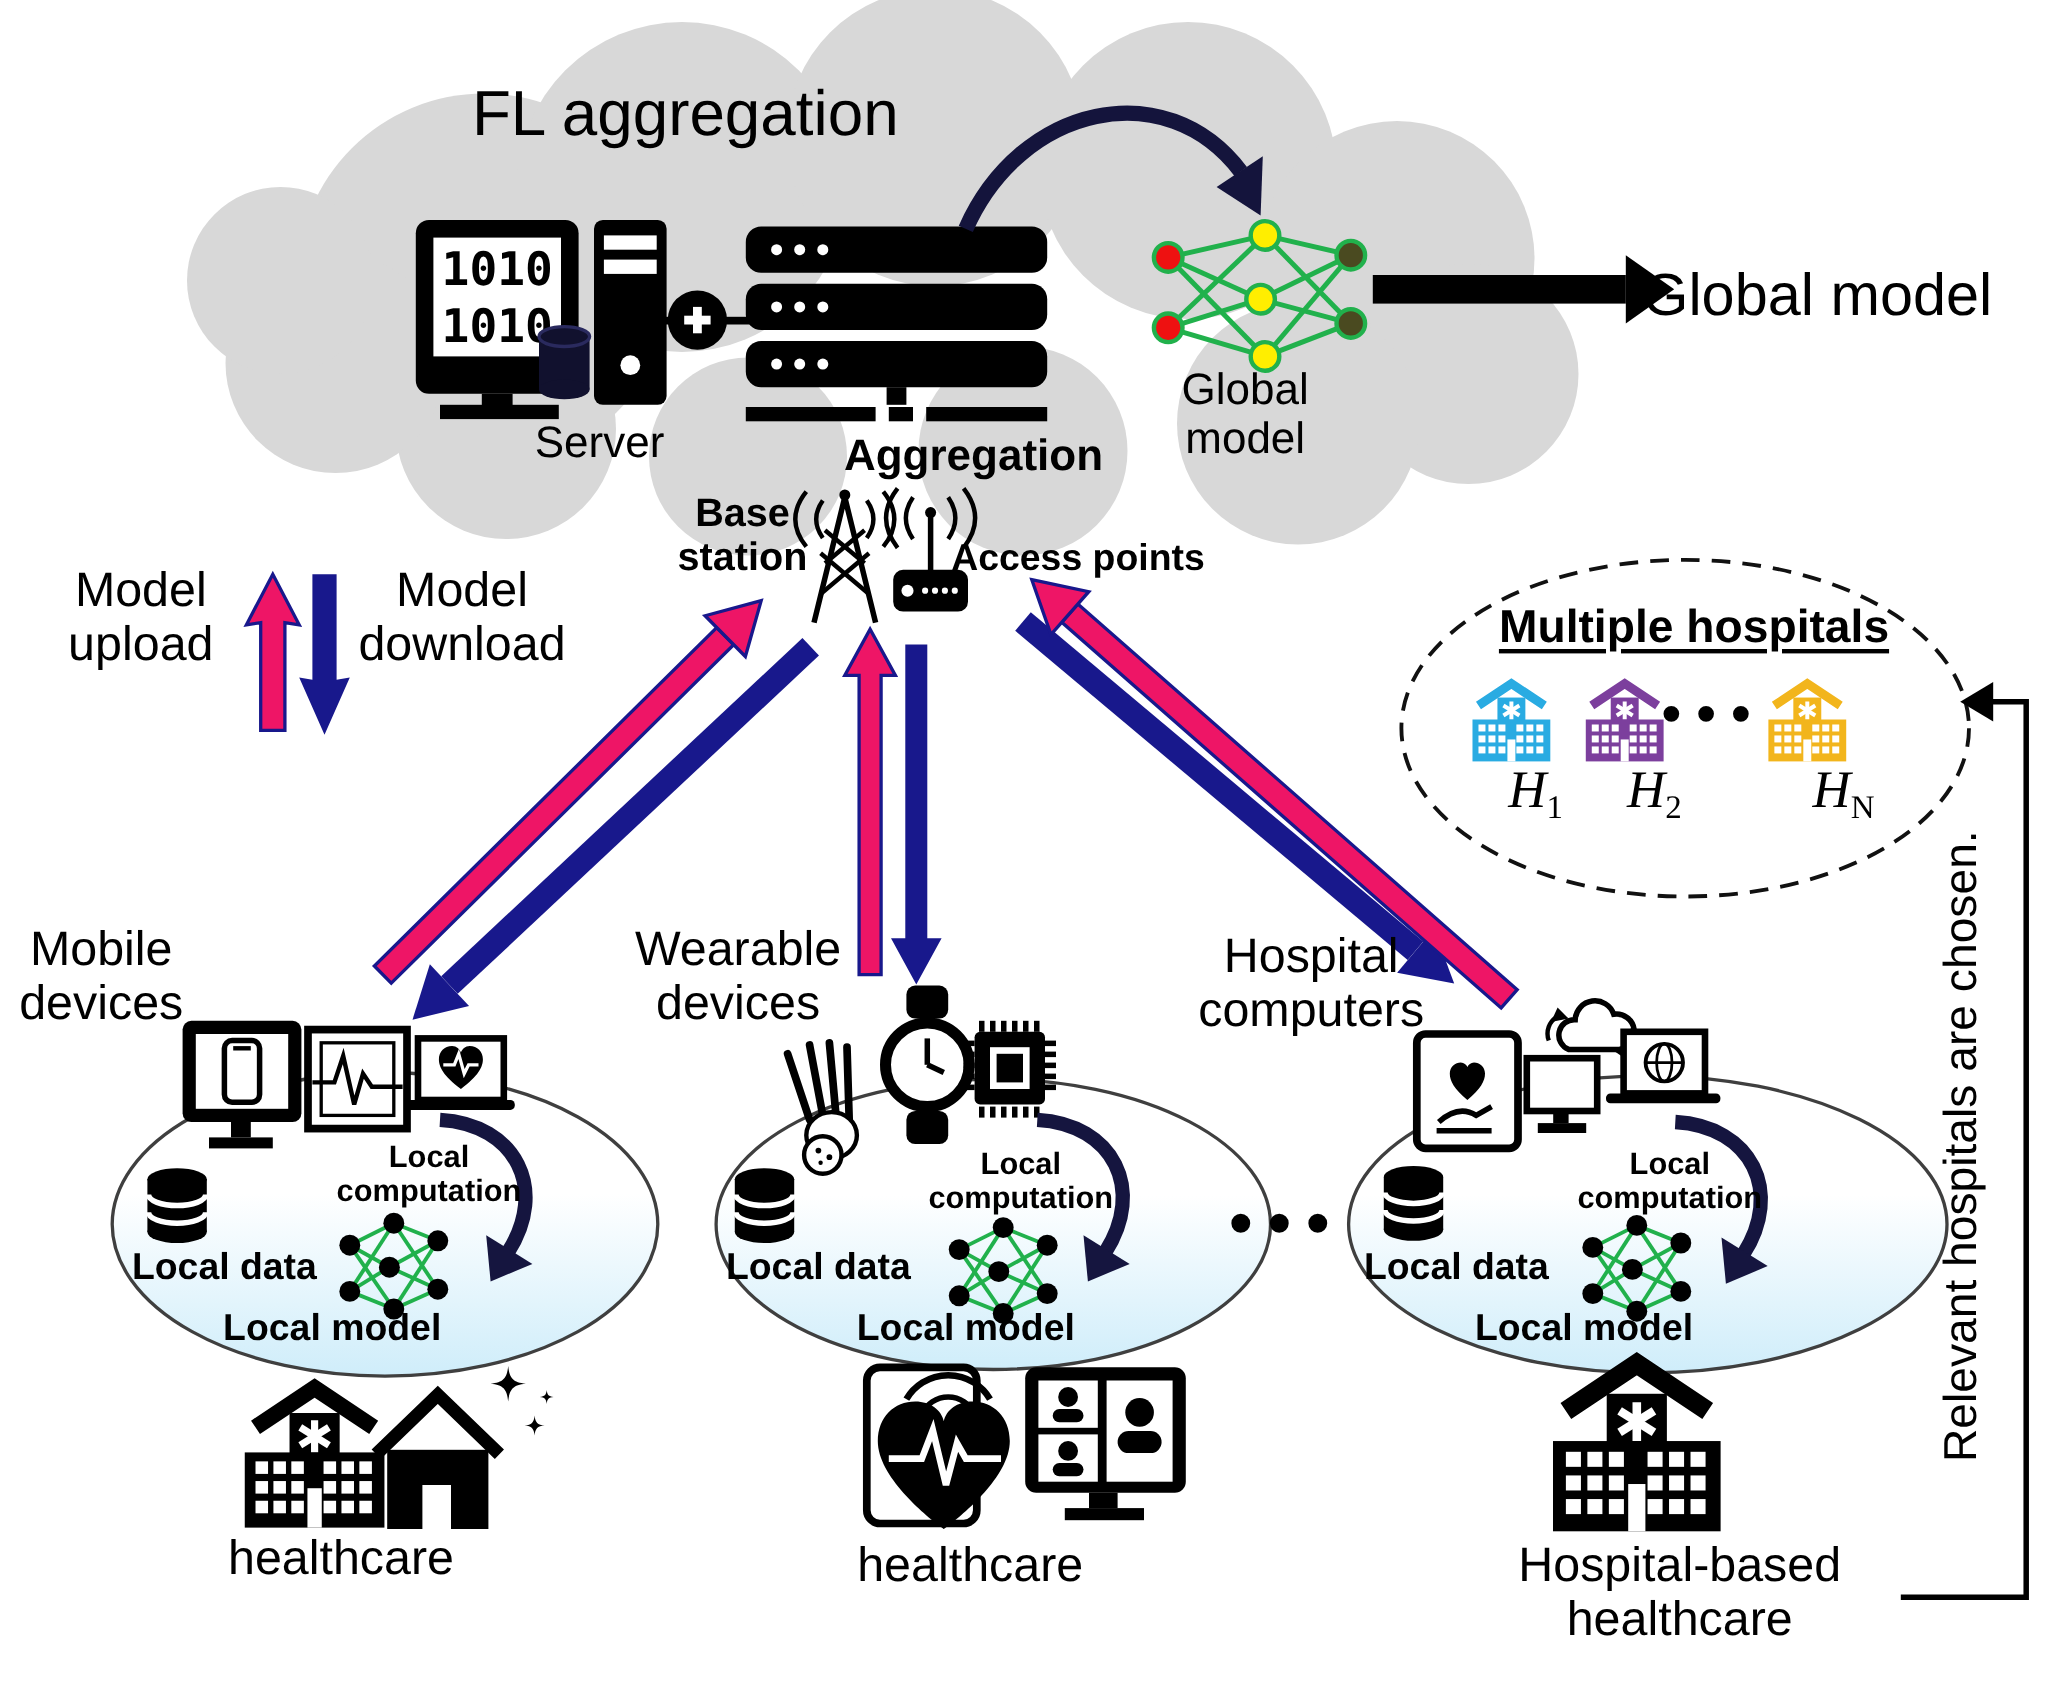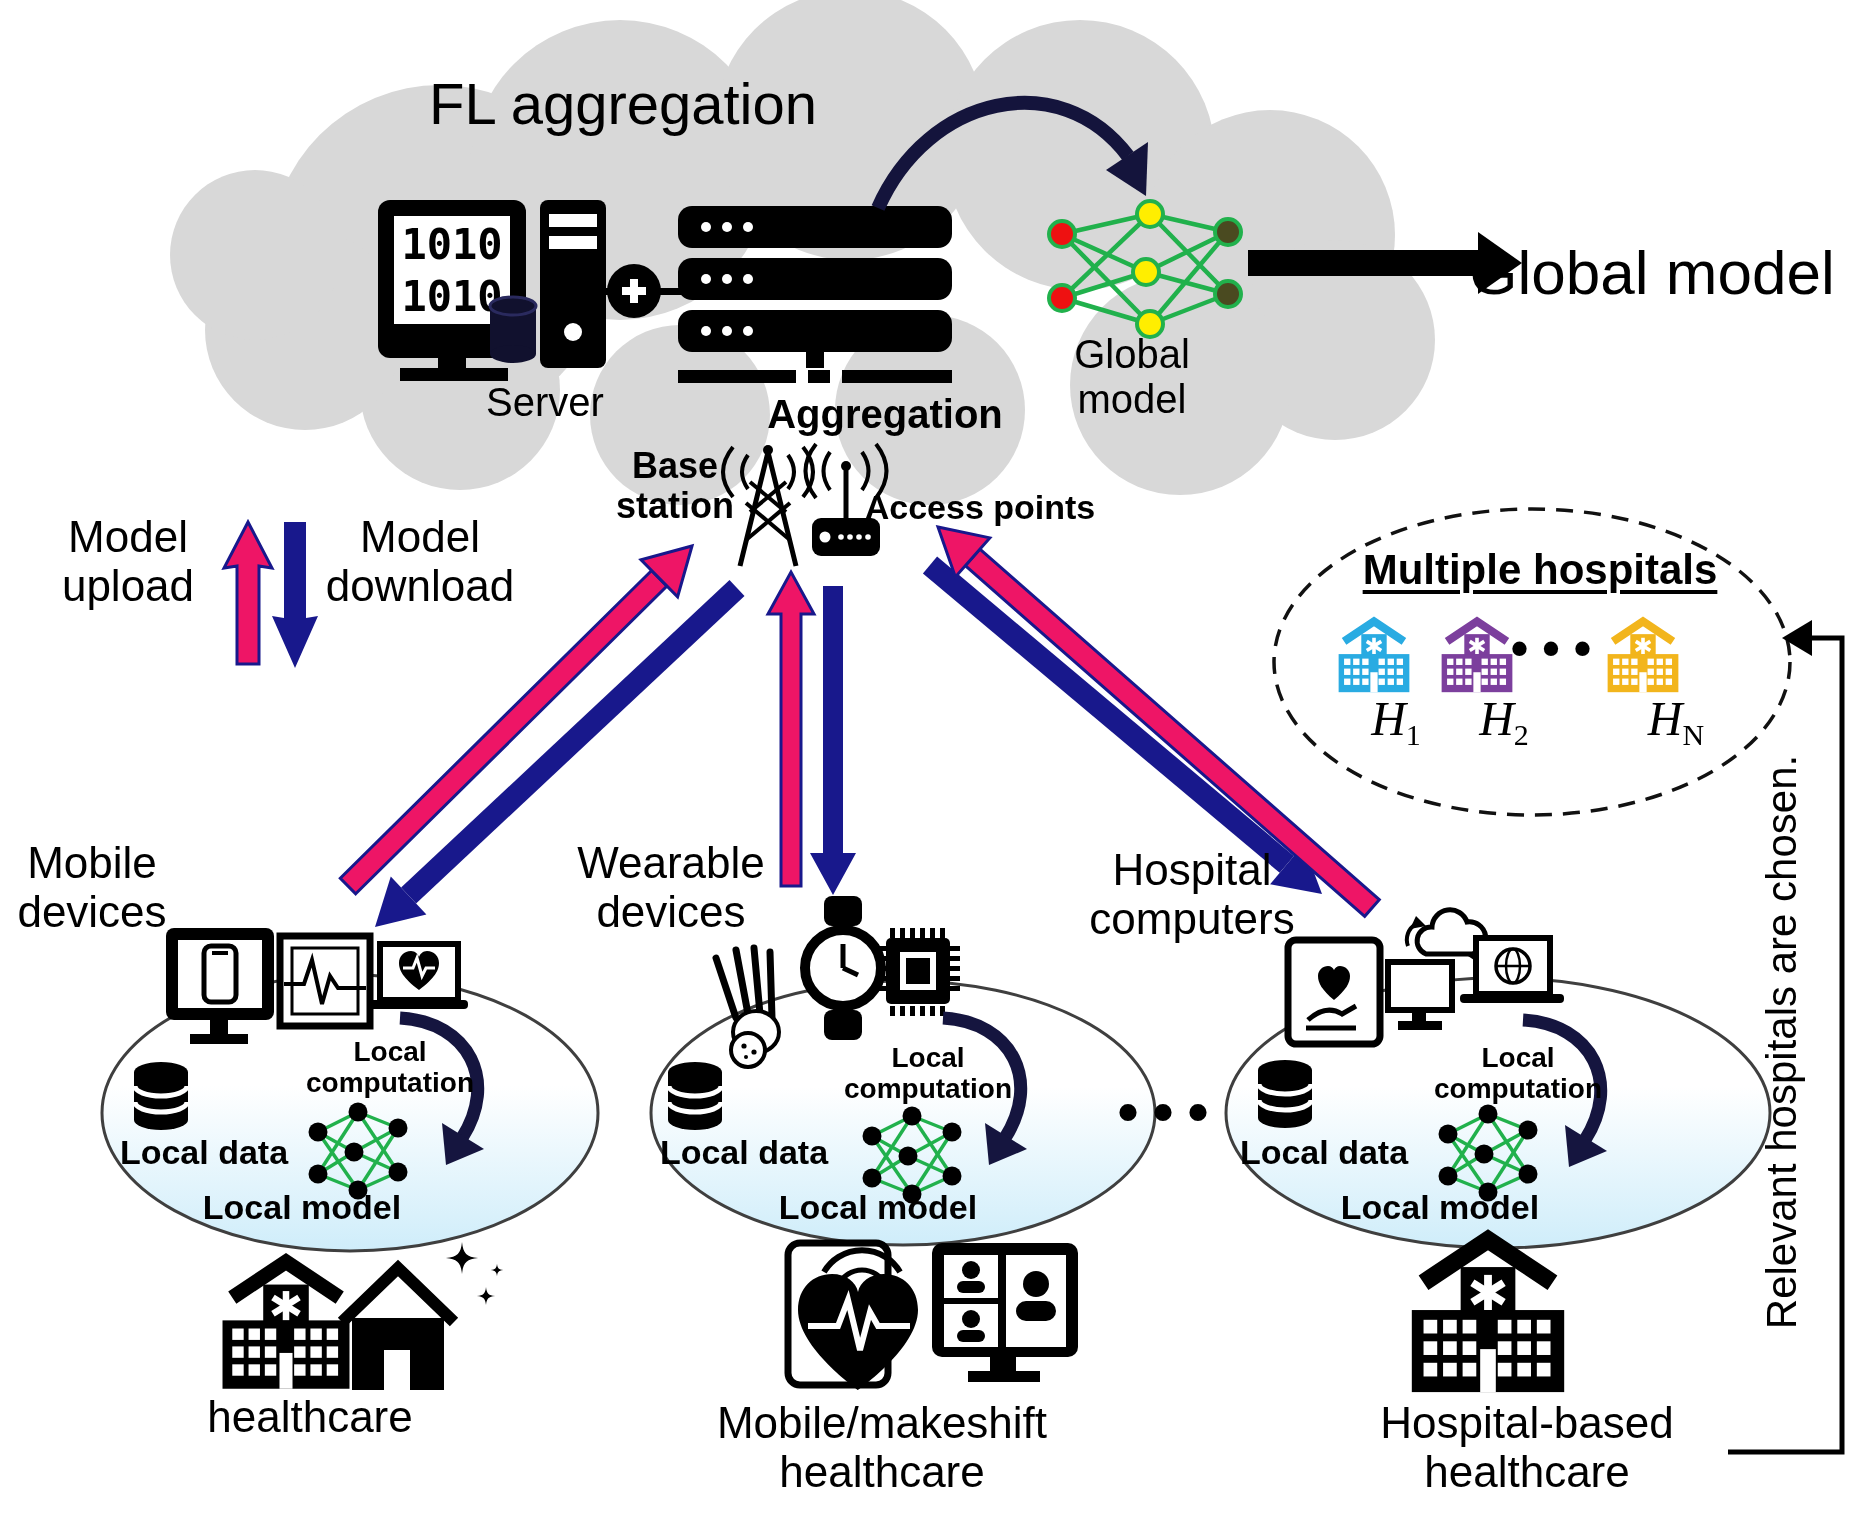--- a/index.html
+++ b/index.html
@@ -3,21 +3,21 @@
 <meta charset="utf-8">
 <style>
   html,body{margin:0;padding:0;background:#fff;}
   #stage{position:relative;width:1866px;height:1528px;background:#fff;overflow:hidden;
          font-family:"Liberation Sans",sans-serif;color:#000;}
   #art{position:absolute;left:0;top:0;}
   .lbl{position:absolute;transform:translate(-50%,0);text-align:center;line-height:1.12;
        white-space:nowrap;color:#000;}
   .b{font-weight:bold;}
   .u{text-decoration:underline;text-decoration-thickness:4px;text-underline-offset:6px;}
-  .f58{font-size:58px;} .f46{font-size:62px;} .f44{font-size:44px;} .f42{font-size:42px;}
+  .f58{font-size:58px;} .f46{font-size:54px;} .f44{font-size:44px;} .f42{font-size:42px;}
   .f40{font-size:40px;} .f36{font-size:36px;} .f34{font-size:34px;} .f28{font-size:28px;}
   .dots{font-weight:bold;letter-spacing:14px;font-size:60px;}
   .hlab{font-family:"Liberation Serif",serif;font-size:48px;margin-left:24px;}
   .hlab .hb{font-style:italic;}
   .hlab .hs{font-size:30px;vertical-align:-10px;}
   .vert{transform:translate(-50%,-50%) rotate(-90deg);transform-origin:center;}
   .txt-layer div{pointer-events:none;}
 </style>
 </head>
 <body>
@@ -503,21 +503,20 @@
     <div>computation</div>
   </div>
   <div class="lbl b f34" style="left:1440px;top:1188px;">Local model</div>
 
   <div class="lbl dots" style="left:1170px;top:1078px;">•••</div>
 
   <div class="lbl f44" style="left:310px;top:1392px;">
     <div>healthcare</div>
   </div>
   <div class="lbl f44" style="left:882px;top:1398px;">
-    <div>Mobile/makeshift</div>
     <div>healthcare</div>
   </div>
   <div class="lbl f44" style="left:1527px;top:1398px;">
     <div>Hospital-based</div>
     <div>healthcare</div>
   </div>
 </div>
 
 </div>
 

